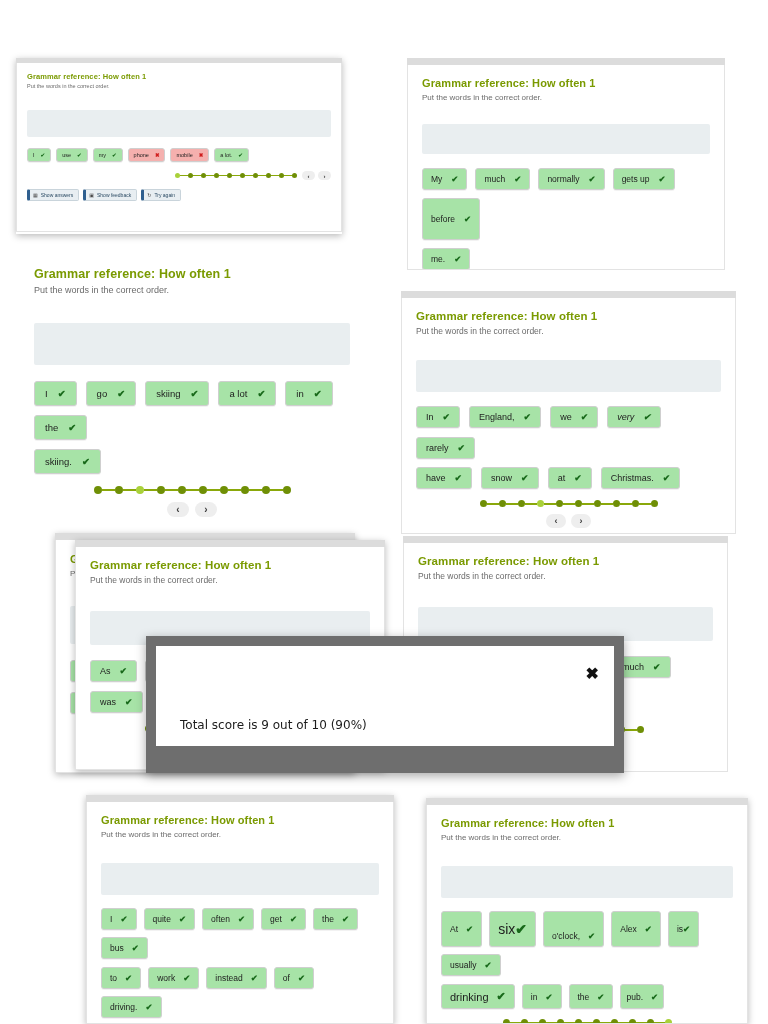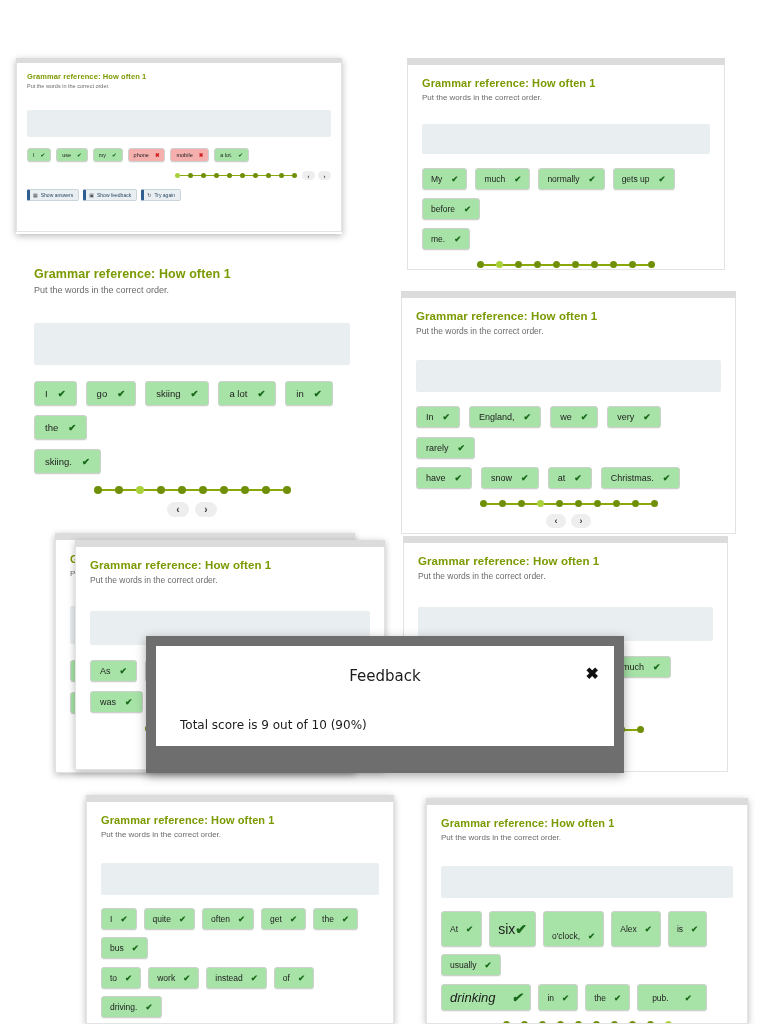--- a/index.html
+++ b/index.html
@@ -321,21 +321,21 @@
           <span class="mark">✔</span>
         </div>
         <div class="tile" style="font-size:8.5px; padding:5px 8px; gap:9px;">
           <span>normally</span>
           <span class="mark">✔</span>
         </div>
         <div class="tile" style="font-size:8.5px; padding:5px 8px; gap:9px;">
           <span>gets up</span>
           <span class="mark">✔</span>
         </div>
-        <div class="tile" style="font-size:8.5px; padding:5px 8px; gap:9px;">
+        <div class="tile" style="font-size:8.5px; padding:15px 8px; gap:9px;">
           <span>before</span>
           <span class="mark">✔</span>
         </div>
       </div>
       <div class="tiles-wrap" style="gap:8px; margin-top:8px;">
         <div class="tile" style="font-size:8.5px; padding:5px 8px; gap:9px;">
           <span>me.</span>
           <span class="mark">✔</span>
         </div>
       </div>
@@ -459,21 +459,21 @@
           <span class="mark">✔</span>
         </div>
         <div class="tile" style="font-size:9px; padding:5px 9px; gap:9px;">
           <span>England,</span>
           <span class="mark">✔</span>
         </div>
         <div class="tile" style="font-size:9px; padding:5px 9px; gap:9px;">
           <span>we</span>
           <span class="mark">✔</span>
         </div>
-        <div class="tile" style="font-size:9px; padding:5px 9px; gap:9px;">
+        <div class="tile" style="font-size:9px; padding:5px 9px; gap:9px;font-style:italic;">
           <span>very</span>
           <span class="mark">✔</span>
         </div>
         <div class="tile" style="font-size:9px; padding:5px 9px; gap:9px;">
           <span>rarely</span>
           <span class="mark">✔</span>
         </div>
       </div>
       <div class="tiles-wrap" style="gap:9px; margin-top:8px;">
         <div class="tile" style="font-size:9px; padding:5px 9px; gap:9px;">
@@ -686,43 +686,43 @@
           <span class="mark">✔</span>
         </div>
         <div class="tile" style="font-size:8.5px; padding:5px 8px; gap:8px;align-items:flex-end;">
           <span>o'clock,</span>
           <span class="mark">✔</span>
         </div>
         <div class="tile" style="font-size:8.5px; padding:5px 8px; gap:8px;">
           <span>Alex</span>
           <span class="mark">✔</span>
         </div>
-        <div class="tile" style="font-size:8.5px; padding:12px 8px; gap:8px;">
+        <div class="tile" style="font-size:8.5px; padding:12px 8px; ">
           <span>is</span>
           <span class="mark">✔</span>
         </div>
         <div class="tile" style="font-size:8.5px; padding:5px 8px; gap:8px;">
           <span>usually</span>
           <span class="mark">✔</span>
         </div>
       </div>
       <div class="tiles-wrap" style="gap:7px; margin-top:8px;">
-        <div class="tile" style="font-size:13px; padding:5px 8px; gap:16px;font-style:italic;">
+        <div class="tile" style="font-size:11px; padding:5px 8px; gap:8px;">
           <span>drinking</span>
           <span class="mark">✔</span>
         </div>
         <div class="tile" style="font-size:8.5px; padding:5px 8px; gap:8px;">
           <span>in</span>
           <span class="mark">✔</span>
         </div>
         <div class="tile" style="font-size:8.5px; padding:5px 8px; gap:8px;">
           <span>the</span>
           <span class="mark">✔</span>
         </div>
-        <div class="tile" style="font-size:8.5px; padding:5px 14px; gap:16px;">
+        <div class="tile" style="font-size:8.5px; padding:5px 5px; gap:8px;">
           <span>pub.</span>
           <span class="mark">✔</span>
         </div>
       </div>
 
       <div style="display:flex; flex-direction:column; align-items:center; margin-top:10px;">
         <div class="progress">
           <div class="dot" style="width:7px;height:7px;"></div>
           <div class="seg" style="width:11px;height:2px;"></div>
           <div class="dot" style="width:7px;height:7px;"></div>
@@ -751,17 +751,16 @@
             <span>›</span>
           </div>
         </div>
       </div>
     </div>
   </div>
 </div>
 
 <div id="feedback-modal">
   <div class="modal-sheet">
-    <div class="modal-title">Feedback</div>
     <div class="modal-close">✖</div>
     <div class="modal-score">Total score is 9 out of 10 (90%)</div>
   </div>
 </div>
 
 </body></html>

